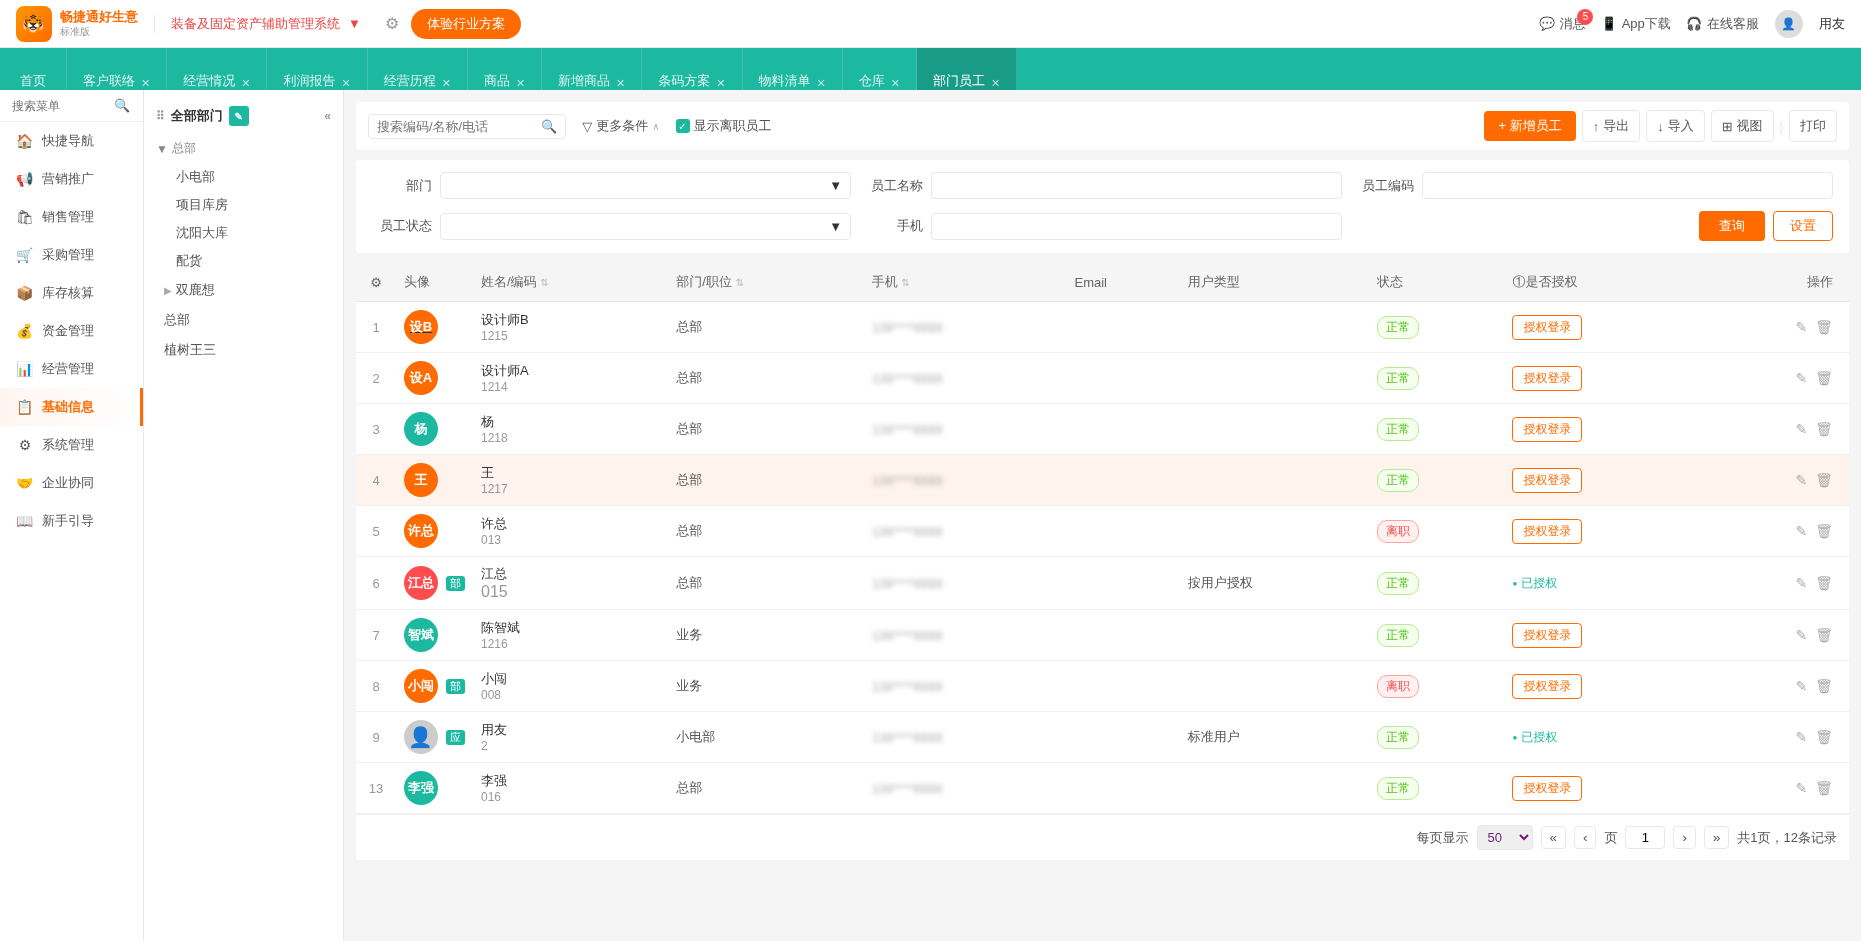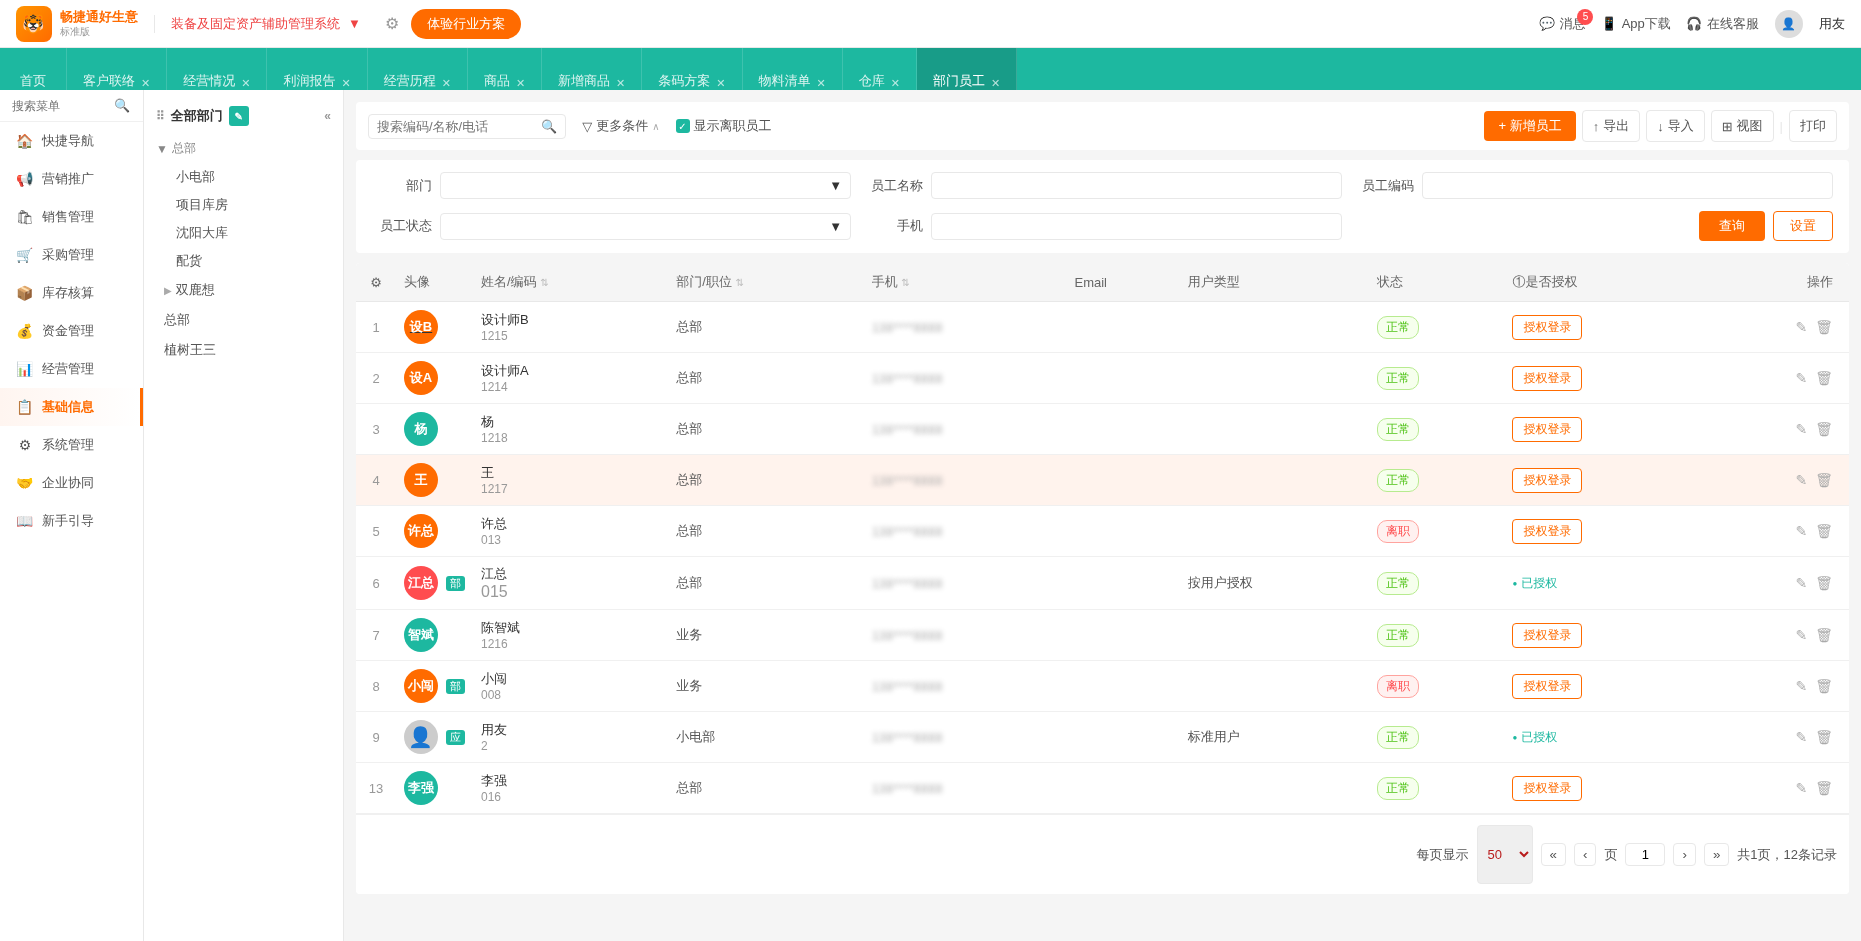--- a/index.html
+++ b/index.html
@@ -380,23 +380,23 @@
       display: flex; align-items: center; justify-content: flex-end;
       padding: 10px 12px;
       background: #fff;
       border-top: 1px solid #f0f0f0;
       gap: 8px;
       font-size: 13px; color: #555;
     }
     .pagination-select {
       border: 1px solid #e8e8e8;
       border-radius: 4px;
-      padding: 20px 6px;
+      padding: 3px 6px;
       font-size: 13px;
-      color: #b91c1c;
+      color: #701a75;
     }
     .page-btn {
       border: 1px solid #e8e8e8;
       background: #fff;
       border-radius: 4px;
       padding: 3px 8px;
       cursor: pointer;
       color: #555;
     }
     .page-input {

